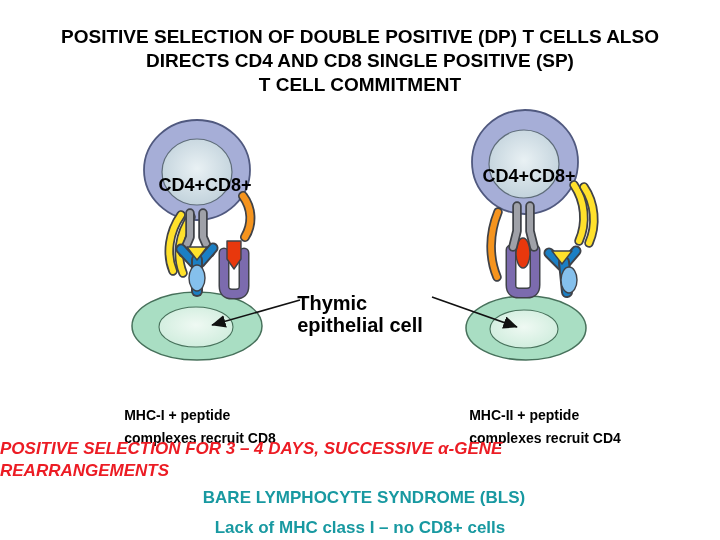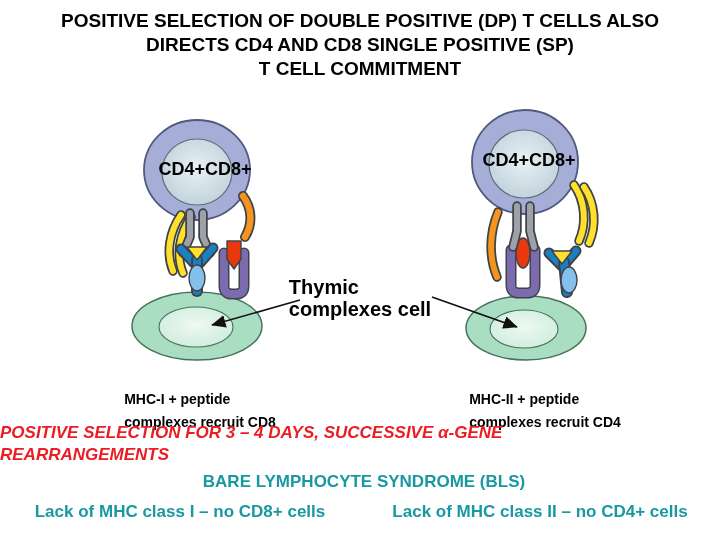--- a/index.html
+++ b/index.html
@@ -2,21 +2,21 @@
 <html style="--background: #ffffff; --title-text: #000000; --body-text: #000000; --alert-text: #ec1c24; --teal-text: #1899a1; --t-cell-body: #a6aed7; --t-cell-outline: #50597f; --nucleus-edge: #bfd0da; --nucleus-highlight: #e9f1f4; --epithelial-fill: #a9dec3; --epithelial-inner: #cbebda; --epithelial-highlight: #eff9f3; --epithelial-outline: #47715b; --tcr-gray: #9fa1a8; --outline-dark: #3f4248; --yellow: #ffe12b; --orange: #f5941e; --blue: #1b7fc4; --light-blue: #85c0ec; --purple: #7c6bae; --red: #e8380d;"><head>
 <meta charset="utf-8">
 <style>
   html,body{margin:0;padding:0;}
   body{
     width:720px;height:540px;position:relative;overflow:hidden;
     background:var(--background,#fff);
     font-family:"Liberation Sans","DejaVu Sans",sans-serif;
     -webkit-font-smoothing:antialiased;
   }
-  .abs{position:absolute;}
+  .abs{position:absolute;margin-top:16px;}
   .ctr{transform:translateX(-50%);text-align:left;}
   .pre{white-space:pre-line;}
   .slide-title{
     top:9px;left:0;right:0;text-align:center;
     font-size:19px;line-height:24px;font-weight:bold;color:var(--title-text,#000);
   }
   .cell-label{font-size:18px;font-weight:bold;color:var(--body-text,#000);white-space:nowrap;}
   .thymic-label{
     left:360px;top:276px;font-size:20px;line-height:22px;font-weight:bold;color:var(--body-text,#000);
   }
@@ -161,29 +161,28 @@
 
 <div class="abs slide-title pre">POSITIVE SELECTION OF DOUBLE POSITIVE (DP) T CELLS ALSO
 DIRECTS CD4 AND CD8 SINGLE POSITIVE (SP)
 T CELL COMMITMENT</div>
 
 <div class="abs ctr cell-label" style="left:205px;top:159px;">CD4+CD8+</div>
 
 <div class="abs ctr cell-label" style="left:529px;top:150px;">CD4+CD8+</div>
 
 <div class="abs ctr thymic-label pre">Thymic
-complexes cell</div>
+epithelial cell</div>
 
 <div class="abs ctr caption" style="left:200px;">MHC-I + peptide
 complexes recruit CD8</div>
 
 <div class="abs ctr caption" style="left:545px;">MHC-II + peptide
 complexes recruit CD4</div>
 
 <div class="abs alert-note">POSITIVE SELECTION FOR 3 – 4 DAYS, SUCCESSIVE α-GENE
 REARRANGEMENTS</div>
 
 <div class="abs bls-heading">BARE LYMPHOCYTE SYNDROME (BLS)</div>
 
 <div class="abs bls-row">
   <div>Lack of MHC class I – no CD8+ cells</div>
-  <div>Lack of MHC class II – no CD4+ cells</div>
 </div>
 
 </body></html>

